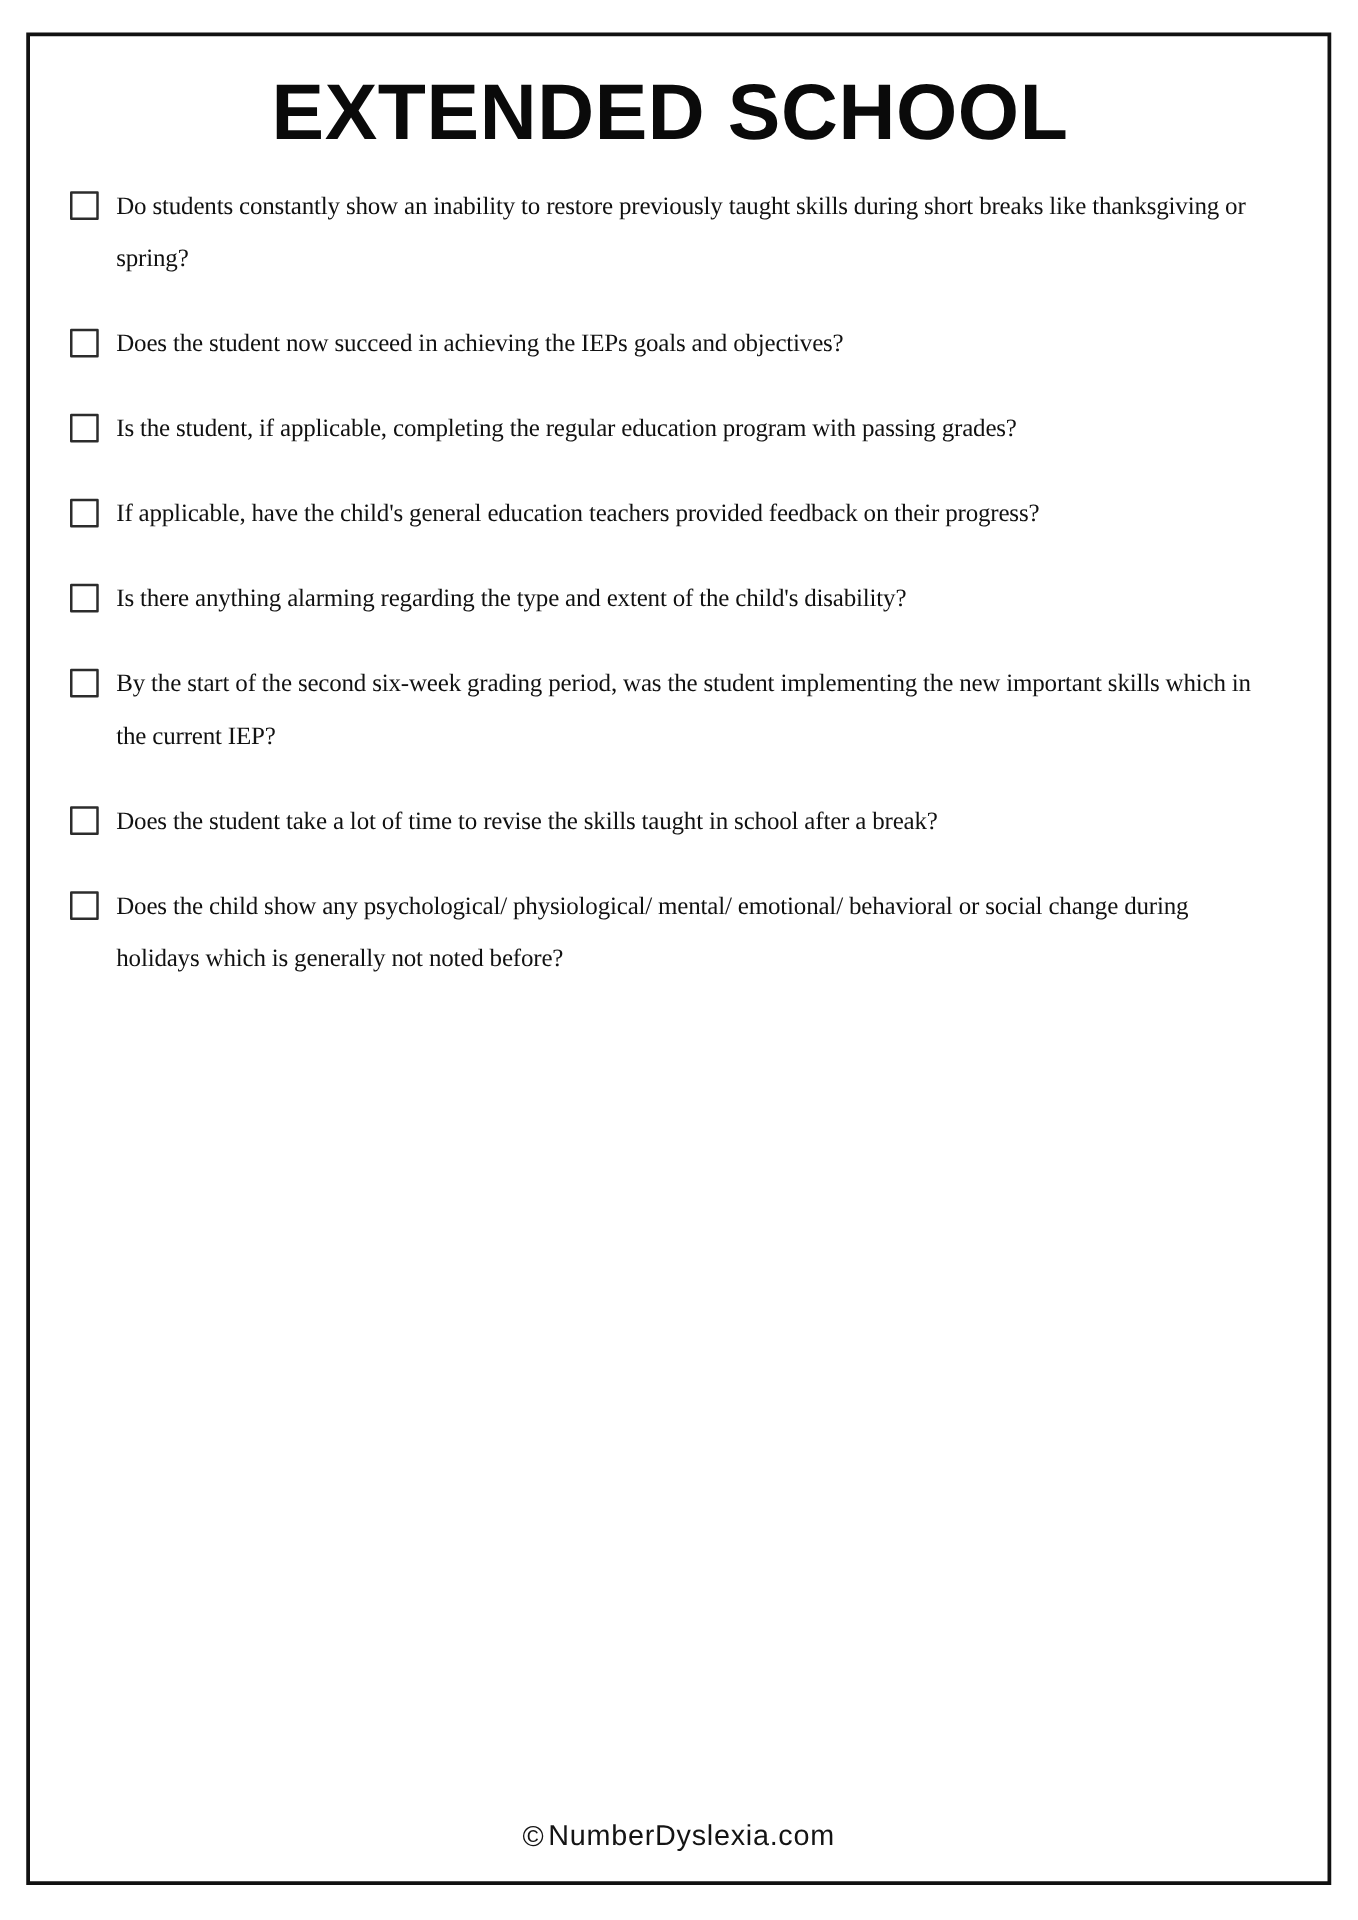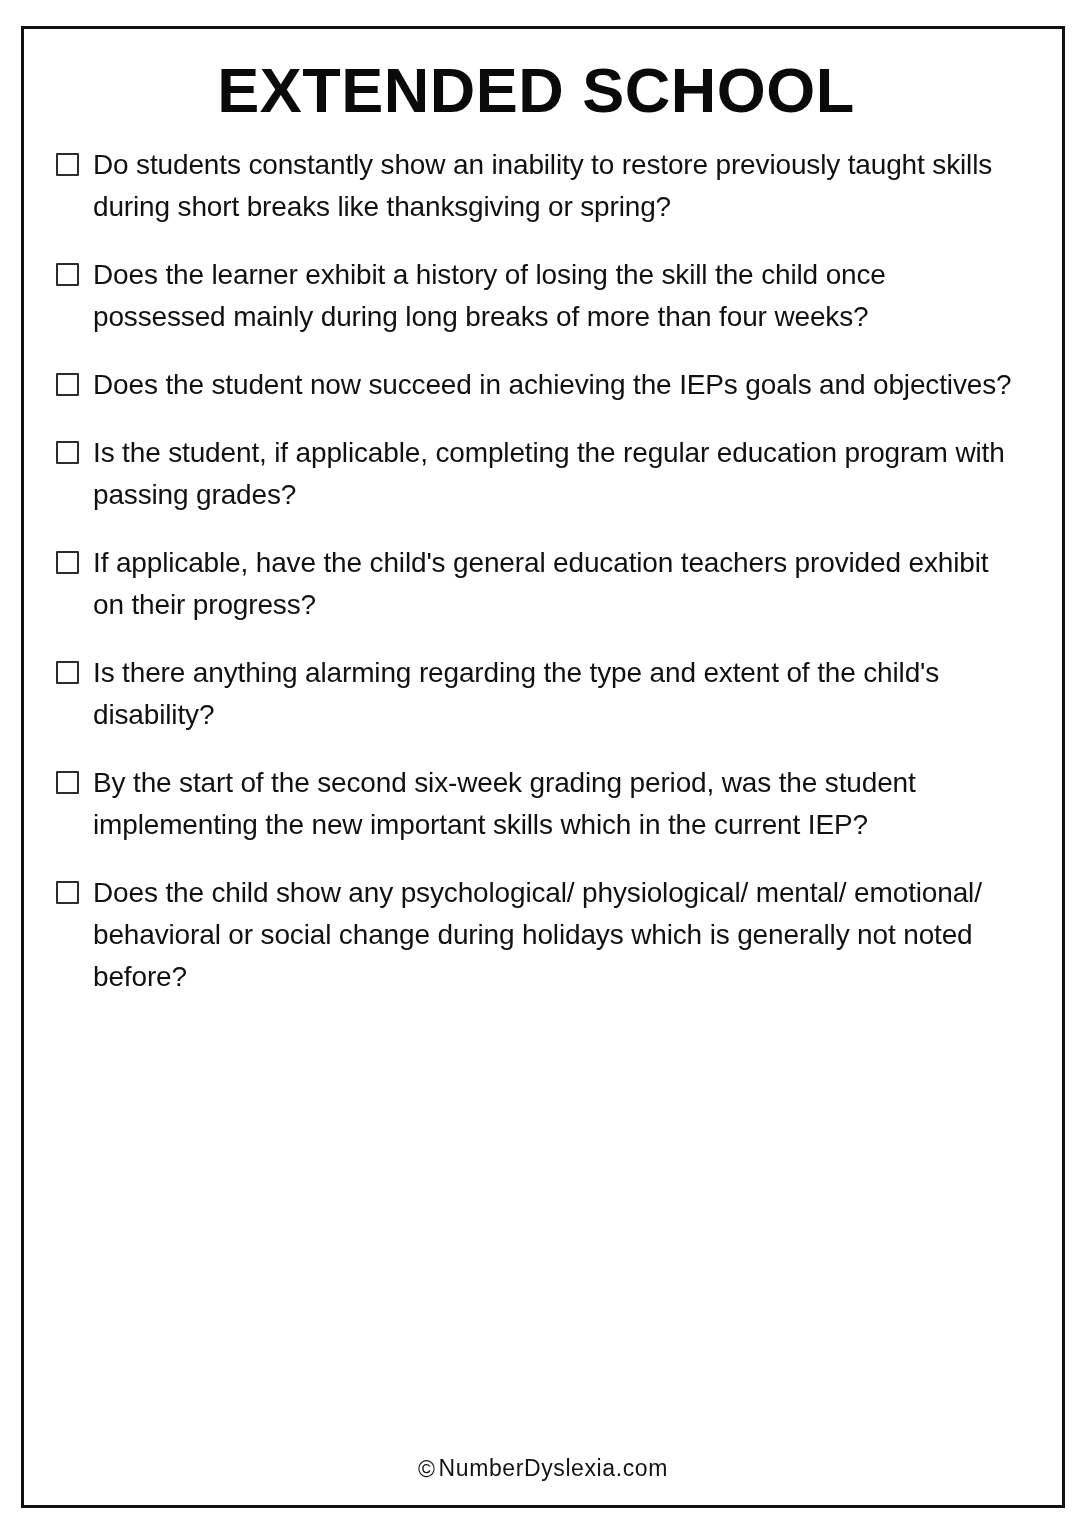--- a/index.html
+++ b/index.html
@@ -83,22 +83,22 @@
     width: 23px;
     height: 23px;
     margin: 9px 14px 0 0;
     box-sizing: border-box;
     border: 2px solid #2c2c2c;
     background: #ffffff;
     border-radius: 1px;
   }
   .check-text {
     flex: 1 1 auto;
-    font-family: Liberation Sans, sans-serif;
-    font-size: 28px;
+    font-family: Liberation Serif, serif;
+    font-size: 20px;
     line-height: 42px;
     color: #111111;
     max-width: 920px;
     letter-spacing: -0.15px;
   }
 
   
   .footer {
     position: absolute;
     left: 0;
@@ -132,50 +132,50 @@
       </div>
 
       <ul class="checklist">
 
         <li class="check-item">
           <span class="checkbox"></span>
           <span class="check-text">Do students constantly show an inability to restore previously taught skills during short breaks like thanksgiving or spring?</span>
         </li>
 
 
-        <li class="check-item">
-          <span class="checkbox"></span>
-          <span class="check-text">Does the learner exhibit a history of losing the skill the child once possessed mainly during long breaks of more than four weeks?</span>
-        </li>
 
         <li class="check-item">
           <span class="checkbox"></span>
           <span class="check-text">Does the student now succeed in achieving the IEPs goals and objectives?</span>
         </li>
 
         <li class="check-item">
           <span class="checkbox"></span>
           <span class="check-text">Is the student, if applicable, completing the regular education program with passing grades?</span>
         </li>
 
         <li class="check-item">
           <span class="checkbox"></span>
-          <span class="check-text">If applicable, have the child's general education teachers provided exhibit on their progress?</span>
+          <span class="check-text">If applicable, have the child's general education teachers provided feedback on their progress?</span>
         </li>
 
         <li class="check-item">
           <span class="checkbox"></span>
           <span class="check-text">Is there anything alarming regarding the type and extent of the child's disability?</span>
         </li>
 
         <li class="check-item">
           <span class="checkbox"></span>
           <span class="check-text">By the start of the second six-week grading period, was the student implementing the new important skills which in the current IEP?</span>
         </li>
 
+        <li class="check-item">
+          <span class="checkbox"></span>
+          <span class="check-text">Does the student take a lot of time to revise the skills taught in school after a break?</span>
+        </li>
 
         <li class="check-item">
           <span class="checkbox"></span>
           <span class="check-text">Does the child show any psychological/ physiological/ mental/ emotional/ behavioral or social change during holidays which is generally not noted before?</span>
         </li>
 
       </ul>
 
       <div class="footer">
         <span class="copy-mark">©</span><span class="site-name">NumberDyslexia.com</span>

